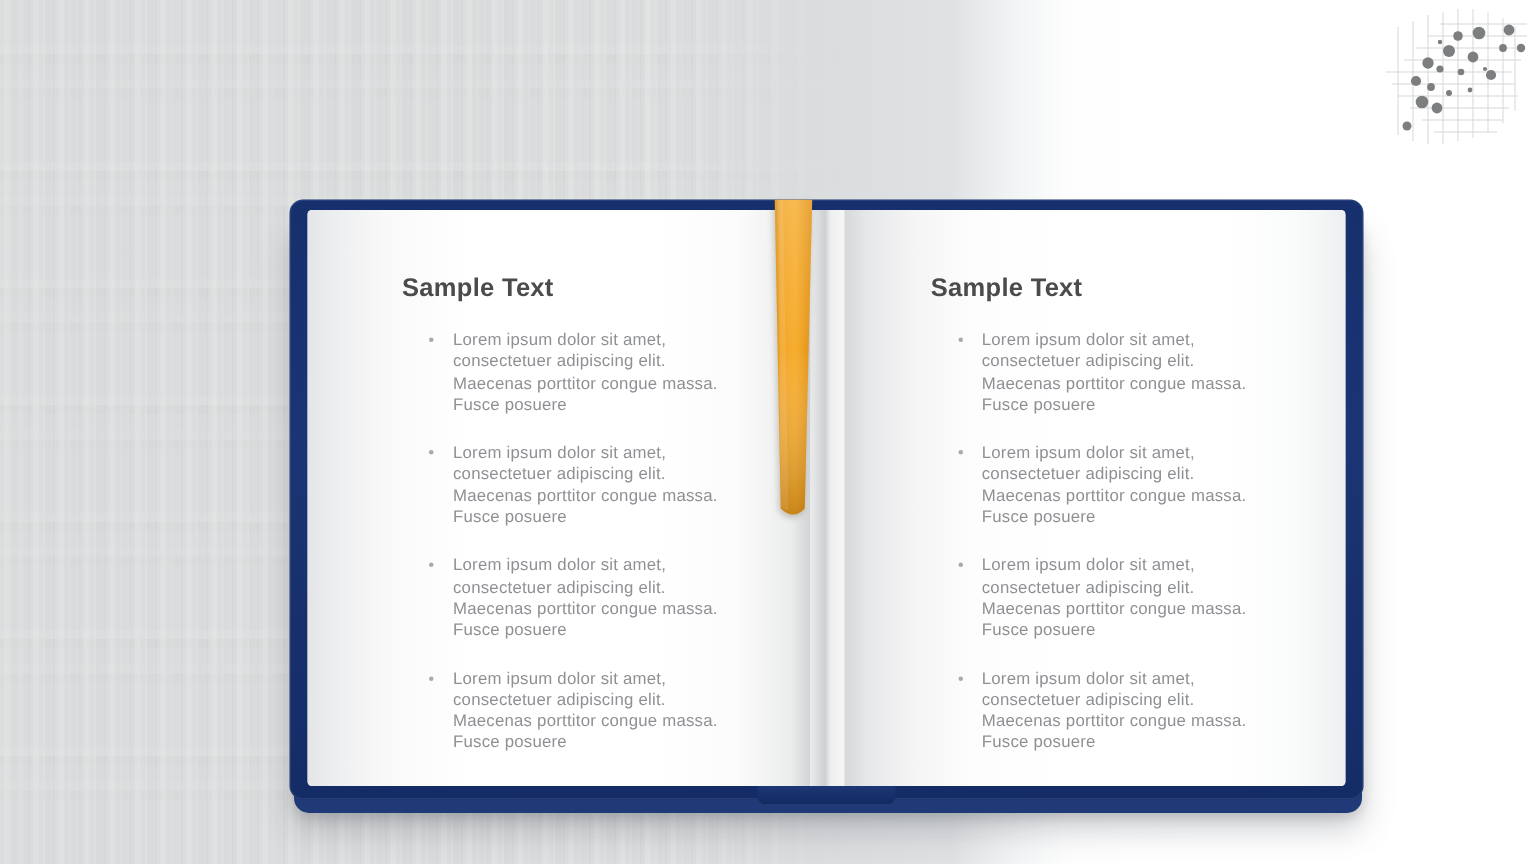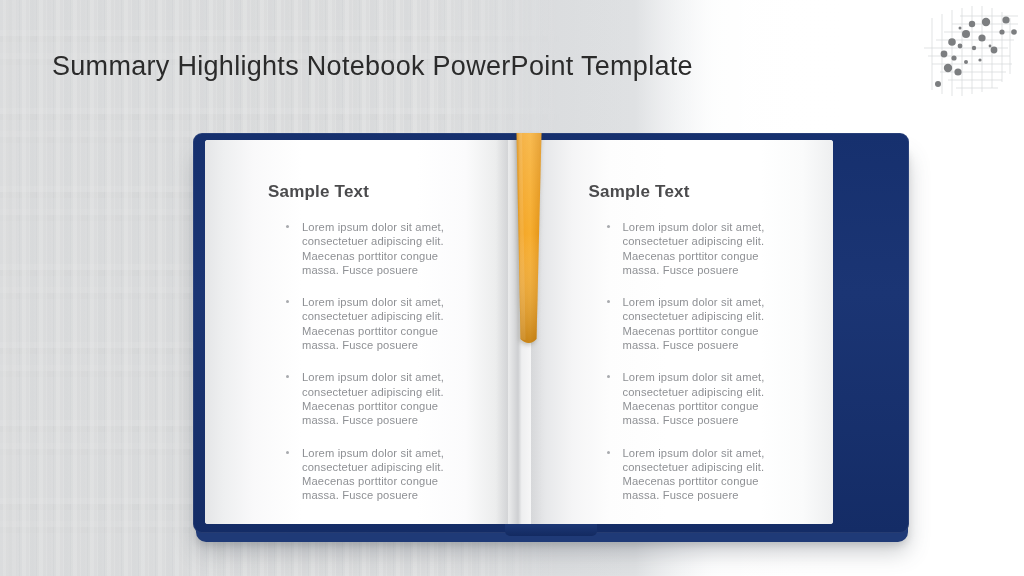--- a/index.html
+++ b/index.html
@@ -137,21 +137,21 @@
     width: 92px;
     height: 12px;
     border-radius: 0 0 5px 5px;
     background: linear-gradient(180deg, #1c3775 0%, #132a61 100%);
   }
 
   .pages {
     position: absolute;
     left: 205px;
     top: 140px;
-    width: 628px;
+    width: 692px;
     height: 384px;
     border-radius: 3px;
     display: flex;
     overflow: hidden;
     background: #ffffff;
     gap: 23px;
   }
   .page {
     position: relative;
     width: 50%;
@@ -300,21 +300,20 @@
         <circle cx="88" cy="30" r="2.6"></circle>
         <circle cx="92" cy="18" r="3.6"></circle>
         <circle cx="100" cy="30" r="2.8"></circle>
         <circle cx="66" cy="58" r="1.6"></circle>
         <circle cx="76" cy="44" r="1.4"></circle>
         <circle cx="46" cy="26" r="1.5"></circle>
       </g>
     </svg>
   </div>
 
-  <div class="slide-title">Summary Highlights Notebook PowerPoint Template</div>
 
   <div class="book-shadow"></div>
   <div class="book"></div>
   <div class="spine-tab"></div>
 
   <div class="pages">
 
     <div class="page left">
       <div class="page-inner">
         <div class="page-heading">Sample Text</div>

